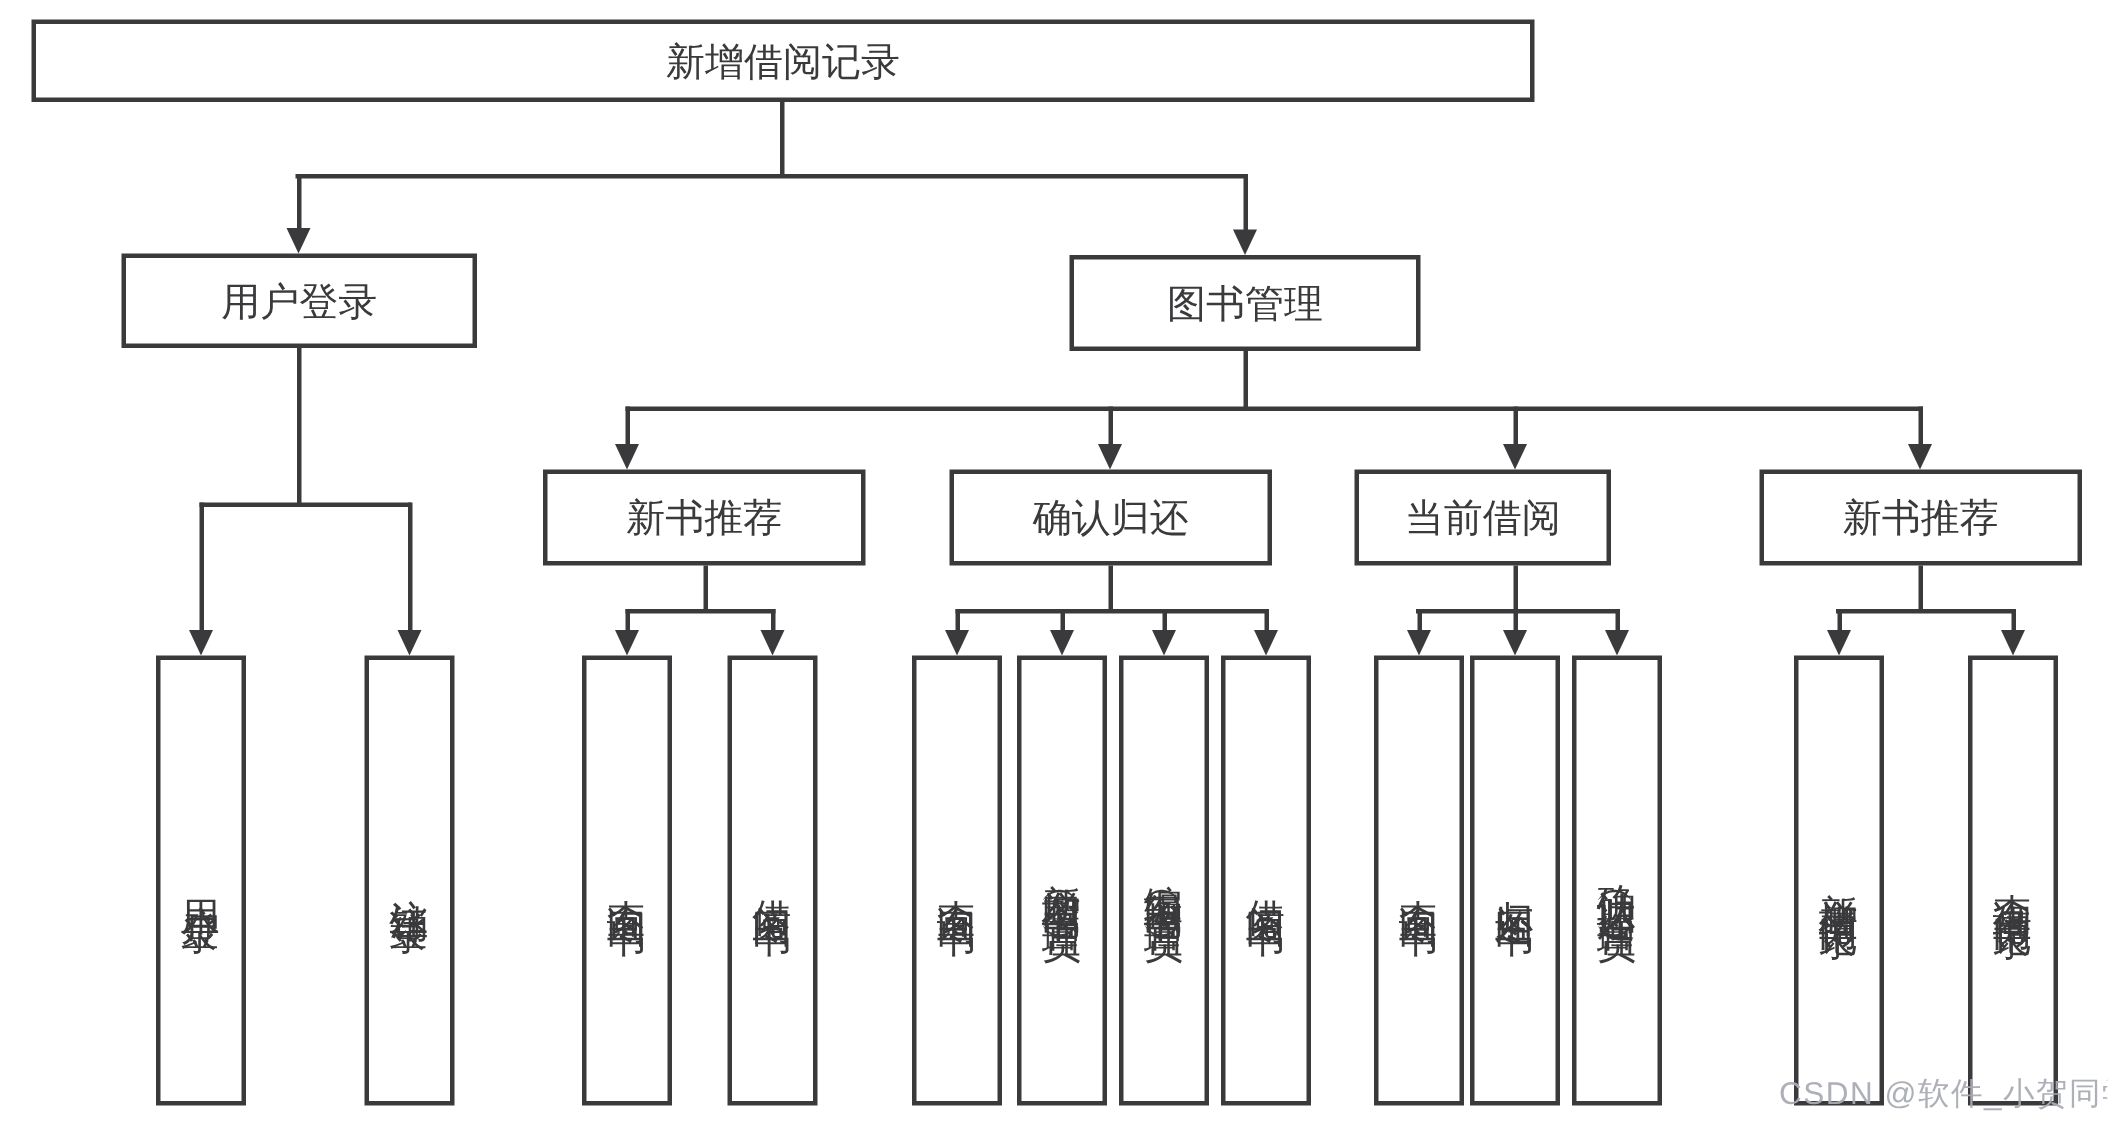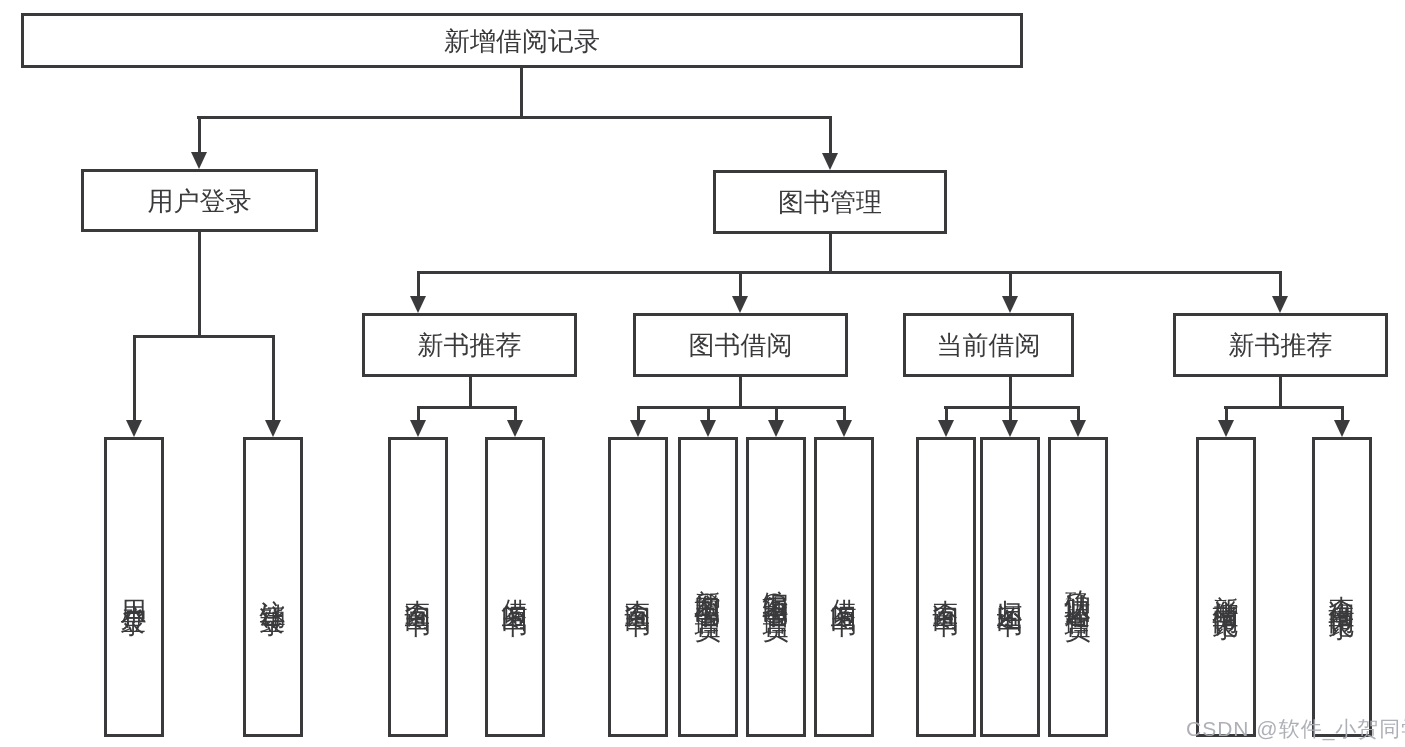--- a/index.html
+++ b/index.html
@@ -54,21 +54,21 @@
   <div class="arrow" style="left:732px;top:296px;"></div>
   <div class="vline" style="left:1009px;top:271px;height:26px;"></div>
   <div class="arrow" style="left:1002px;top:296px;"></div>
   <div class="vline" style="left:1279px;top:271px;height:26px;"></div>
   <div class="arrow" style="left:1272px;top:296px;"></div>
 
   <div class="box" style="left:362px;top:313px;width:215px;height:64px;">
     <span>新书推荐</span>
   </div>
   <div class="box" style="left:633px;top:313px;width:215px;height:64px;">
-    <span>图书借阅</span>
+    <span>确认归还</span>
   </div>
   <div class="box" style="left:903px;top:313px;width:171px;height:64px;">
     <span>当前借阅</span>
   </div>
   <div class="box" style="left:1173px;top:313px;width:215px;height:64px;">
     <span>新书推荐</span>
   </div>
 
   <div class="vline" style="left:469px;top:377px;height:30px;"></div>
   <div class="hline" style="left:417px;top:406px;width:100px;"></div>

